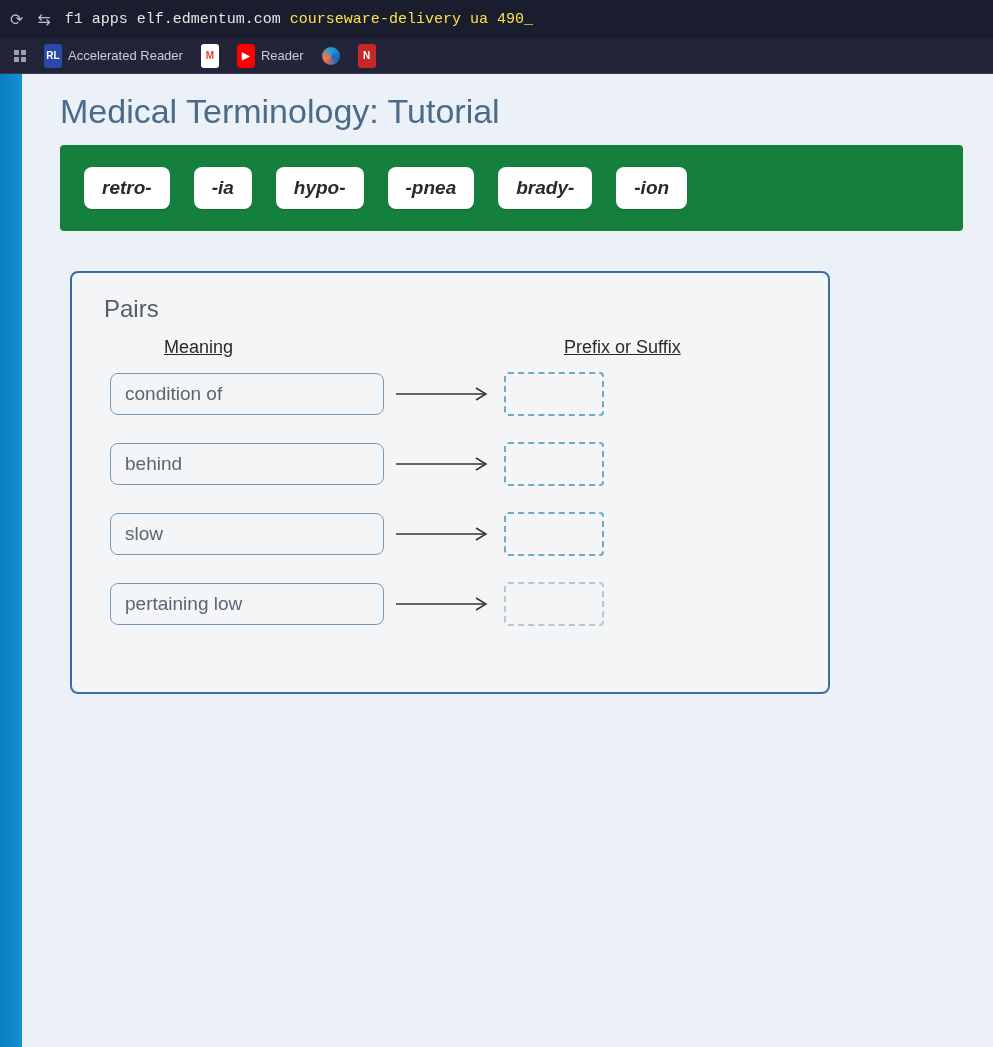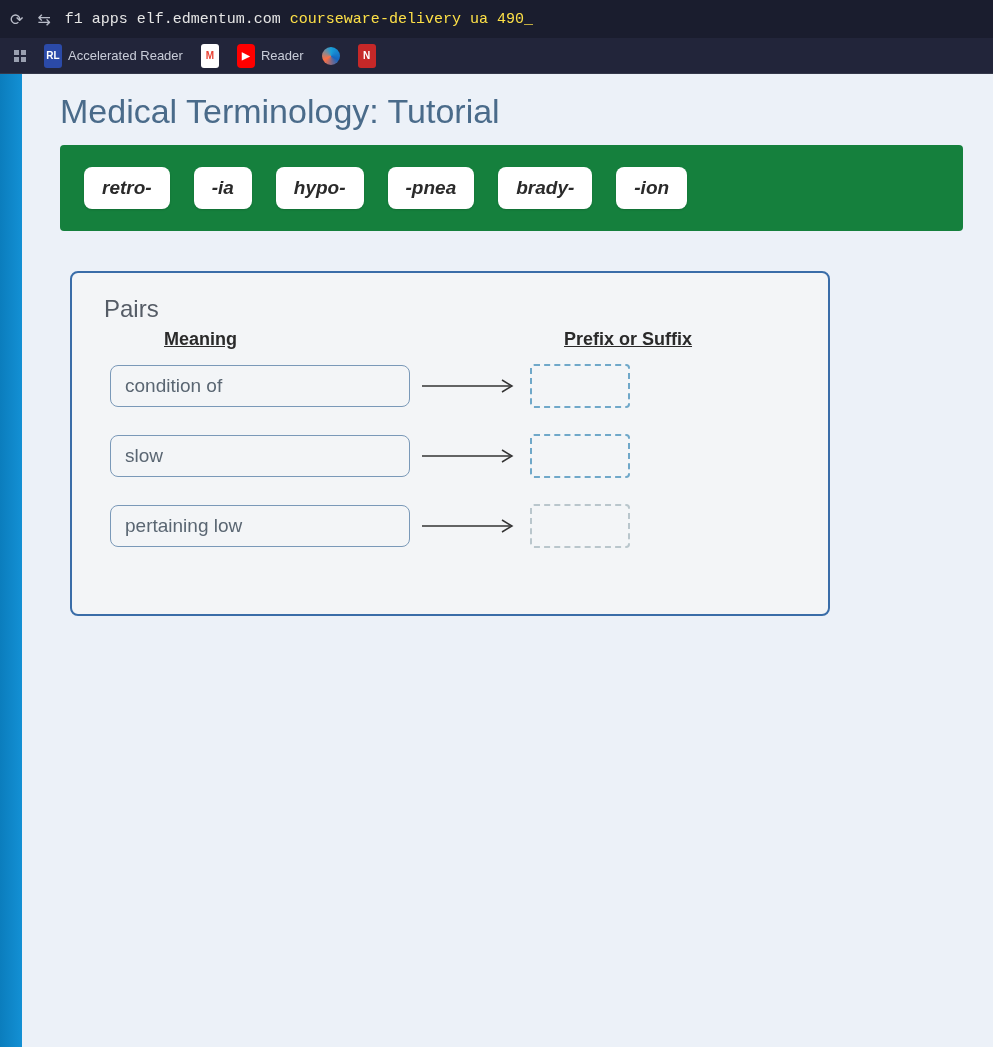--- a/index.html
+++ b/index.html
@@ -96,35 +96,36 @@
     font-size: 24px;
     font-weight: 400;
     margin-bottom: 6px;
   }
   .col-headers {
     display:flex;
     padding-left: 60px;
     margin-bottom: 14px;
   }
   .col-h {
-    font-weight: 700;
+    font-weight: 400;
     text-decoration: underline;
     color: #2a2a2a;
     font-size: 18px;
+    margin-top: 8px;
   }
   .col-h.left { width: 340px; }
   .col-h.right { margin-left: 60px; text-align: center; }
   .pair-row {
     display: flex;
     align-items: center;
     margin-bottom: 26px;
     padding-left: 6px;
   }
   .meaning-box {
-    width: 300px;
+    width: 274px;
     border: 1.5px solid #7a99b8;
     border-radius: 8px;
     padding: 9px 14px;
     color: #5a6672;
     font-size: 19px;
     background: #f3f5f7;
   }
   .arrow {
     width: 120px;
     text-align: center;
@@ -206,20 +207,30 @@
       <div class="meaning-box">condition of</div>
       <div class="arrow">
         <svg viewBox="0 0 100 14">
             <line x1="2" y1="7" x2="90" y2="7" stroke="#333" stroke-width="1.5"></line>
             <polyline points="82,1 92,7 82,13" fill="none" stroke="#333" stroke-width="1.5"></polyline>
           </svg>
       </div>
       <div class="drop-target"></div>
     </div>
 
+    <div class="pair-row">
+      <div class="meaning-box">behind</div>
+      <div class="arrow">
+        <svg viewBox="0 0 100 14">
+            <line x1="2" y1="7" x2="90" y2="7" stroke="#333" stroke-width="1.5"></line>
+            <polyline points="82,1 92,7 82,13" fill="none" stroke="#333" stroke-width="1.5"></polyline>
+          </svg>
+      </div>
+      <div class="drop-target"></div>
+    </div>
 
     <div class="pair-row">
       <div class="meaning-box">slow</div>
       <div class="arrow">
         <svg viewBox="0 0 100 14">
             <line x1="2" y1="7" x2="90" y2="7" stroke="#333" stroke-width="1.5"></line>
             <polyline points="82,1 92,7 82,13" fill="none" stroke="#333" stroke-width="1.5"></polyline>
           </svg>
       </div>
       <div class="drop-target"></div>

